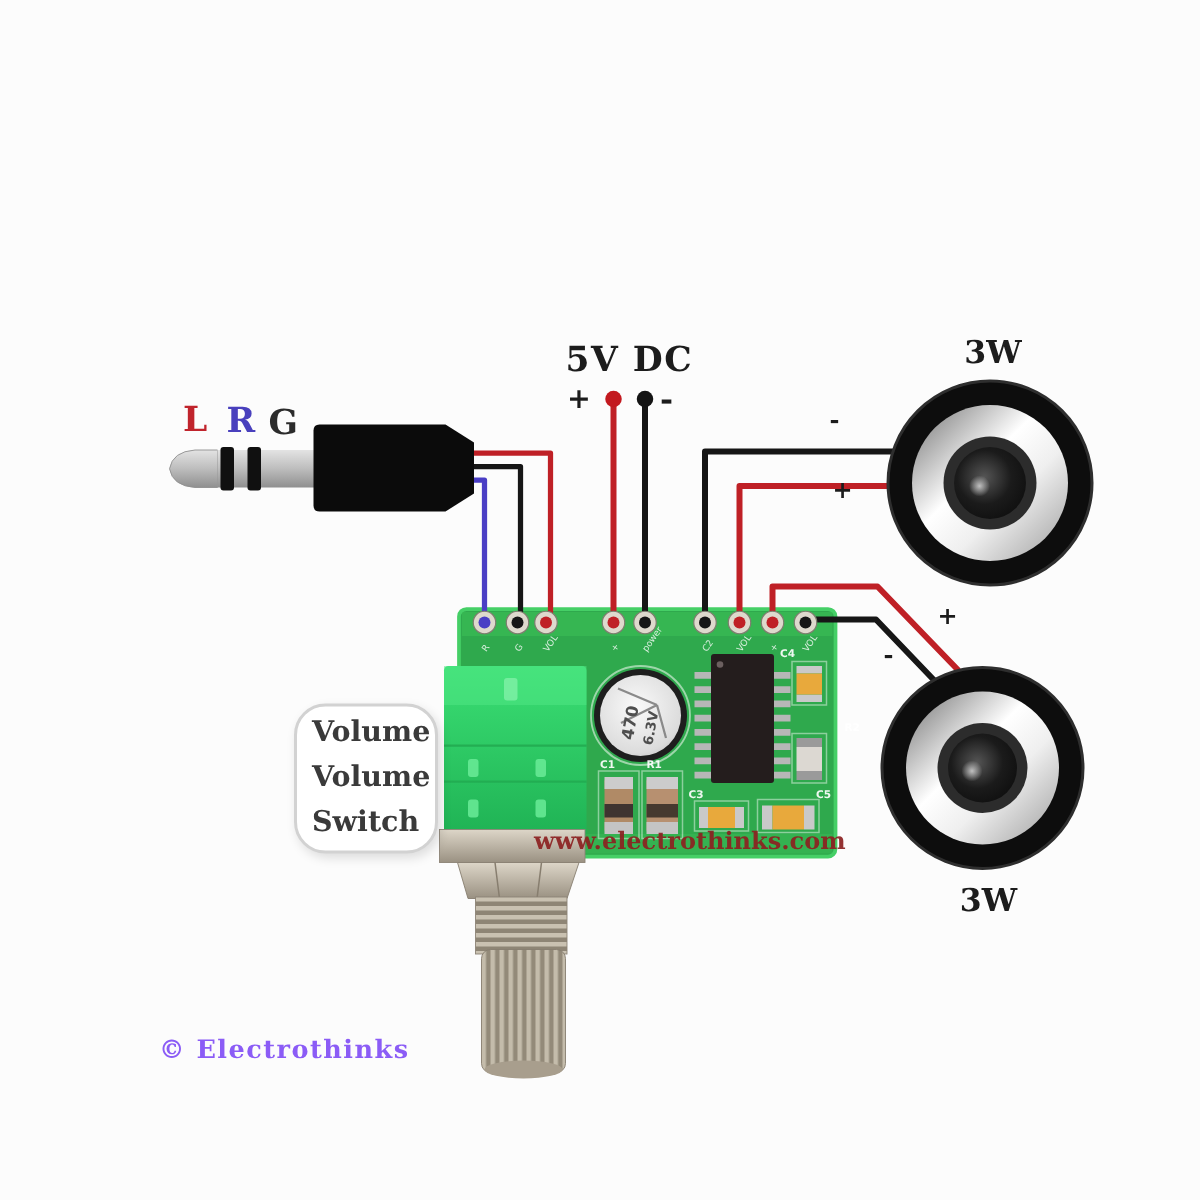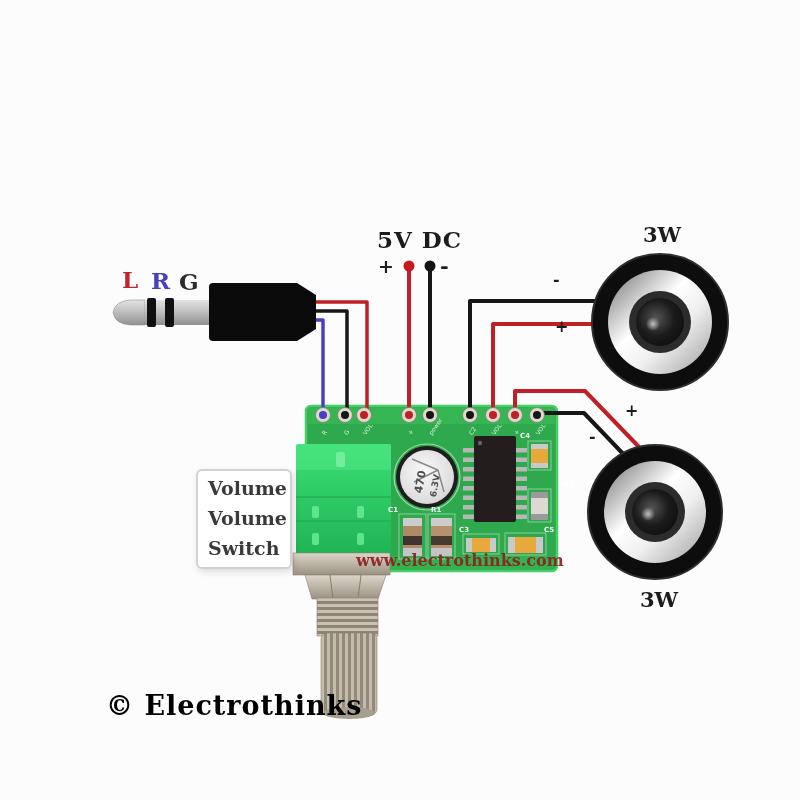--- a/index.html
+++ b/index.html
@@ -14,25 +14,25 @@
   .pwr-plus{left:378px;top:255px;font-size:19px;}
   .pwr-minus{left:440px;top:253px;font-size:21px;}
   .w-top{left:640px;top:222px;width:44px;text-align:center;font-size:21px;}
   .w-bot{left:637px;top:587px;width:44px;text-align:center;font-size:21px;}
   .s-lab{font-size:16px;}
   .st-minus{left:553px;top:270px;}
   .st-plus{left:555px;top:317px;}
   .sb-plus{left:625px;top:401px;}
   .sb-minus{left:589px;top:427px;}
   .volbox{position:absolute;left:196px;top:469px;width:92px;height:96px;background:#ffffff;
-          border:2px solid #d2d2d2;border-radius:6px;box-shadow:2px 3px 7px rgba(0,0,0,.13);}
+          border:2px solid #d2d2d2;border-radius:21px;box-shadow:2px 3px 7px rgba(0,0,0,.13);}
   .volbox div{margin:4px 0 0 10px;font-size:19px;font-weight:bold;color:#3a3a3a;line-height:26px;}
   .watermark{left:356px;top:551px;font-size:16px;color:#8c2121;opacity:.92;}
   .caption{left:392px;top:595px;font-size:14px;color:#4e4237;}
-  .copyright{left:106px;top:690px;font-size:27px;letter-spacing:1px;color:#000000;}
+  .copyright{left:106px;top:690px;font-size:17px;letter-spacing:1px;color:#8b5cf6;}
   .chip-lbl{position:absolute;font-family:"DejaVu Sans","Liberation Sans",sans-serif;
             font-size:7px;font-weight:bold;color:rgba(255,255,255,.92);}
   .silk{position:absolute;font-family:"DejaVu Sans","Liberation Sans",sans-serif;
         font-size:6px;color:rgba(255,255,255,.8);transform:rotate(-55deg);transform-origin:left top;}
   .captext{position:absolute;font-family:"DejaVu Sans","Liberation Sans",sans-serif;
            font-weight:bold;color:#4f4f4f;transform:rotate(-80deg);transform-origin:left top;}
 </style>
 </head>
 <body>
 <div id="canvas">
@@ -249,21 +249,21 @@
   <div>Volume</div>
   <div>Switch</div>
 </div>
 
 <div class="lbl watermark">www.electrothinks.com</div>
 <div class="lbl copyright">© Electrothinks</div>
 
 <div class="captext" style="left:412px;top:492px;font-size:11px;">470</div>
 <div class="captext" style="left:428px;top:496px;font-size:9px;">6.3V</div>
 
-<div class="chip-lbl" style="left:388px;top:506px;">C1</div>
+<div class="chip-lbl" style="left:400px;top:506px;">C1</div>
 <div class="chip-lbl" style="left:431px;top:506px;">R1</div>
 <div class="chip-lbl" style="left:459px;top:526px;">C3</div>
 <div class="chip-lbl" style="left:520px;top:432px;">C4</div>
 <div class="chip-lbl" style="left:520px;top:481px;margin-left:43px;">R2</div>
 <div class="chip-lbl" style="left:511px;top:526px;margin-left:33px;">C5</div>
 
 <div class="silk" style="left:320px;top:432px;">R</div>
 <div class="silk" style="left:342px;top:432px;">G</div>
 <div class="silk" style="left:361px;top:432px;">VOL</div>
 <div class="silk" style="left:406px;top:432px;">+</div>

